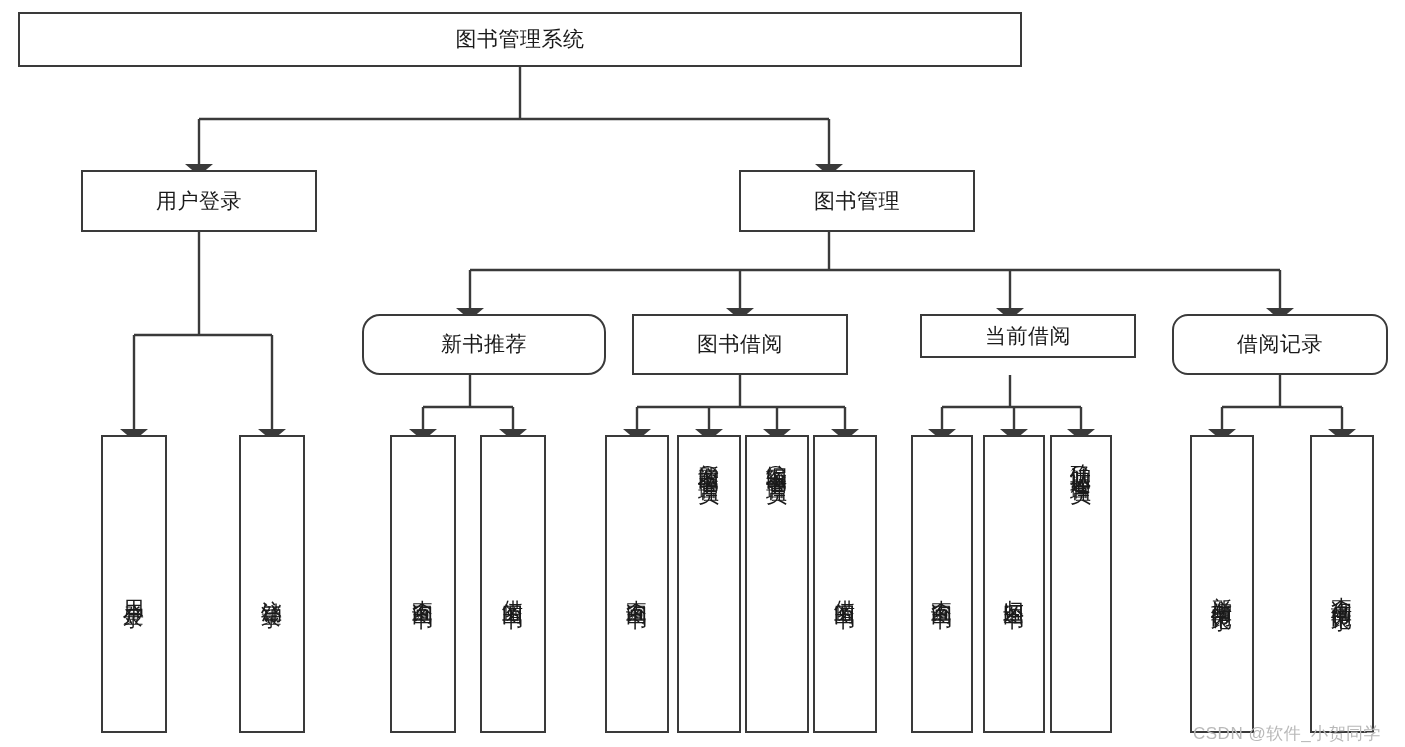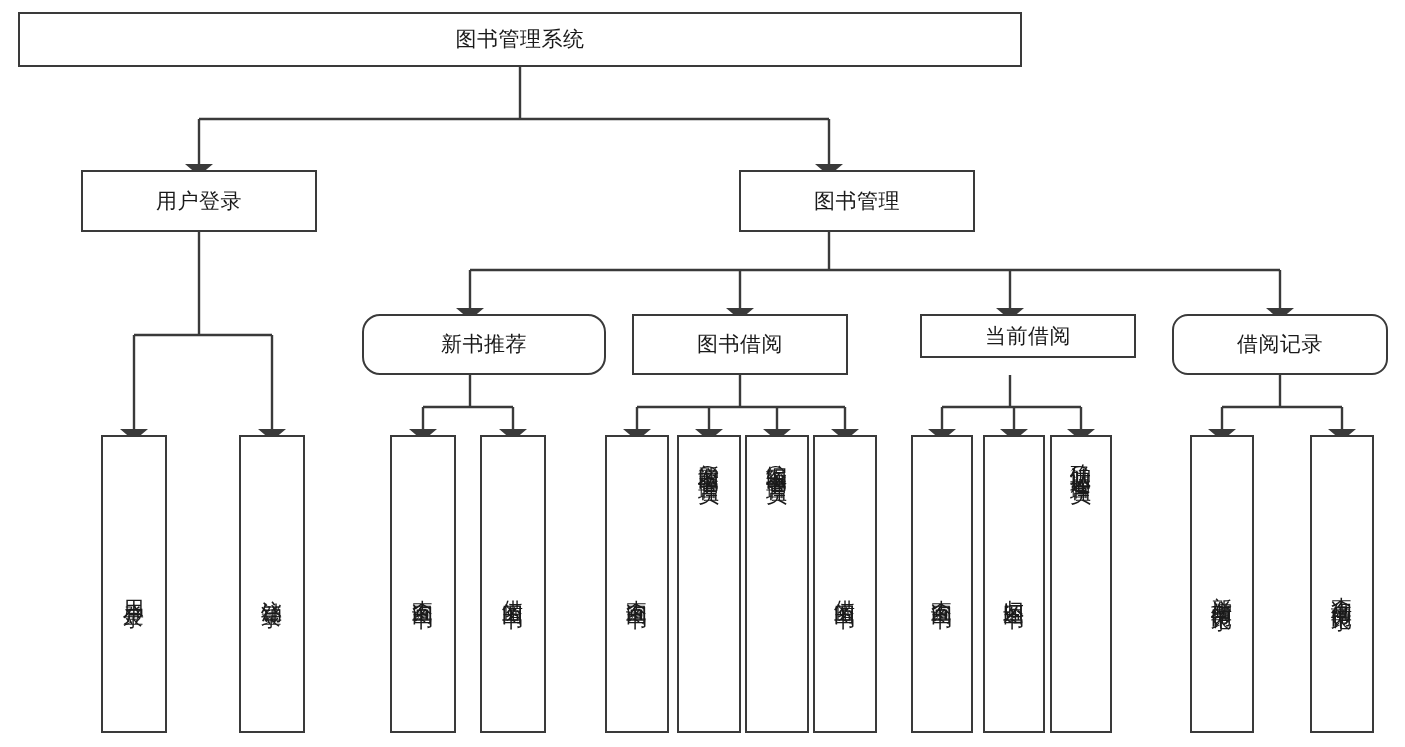--- a/index.html
+++ b/index.html
@@ -172,14 +172,15 @@
         <span class="node-label">确认归还（管理员）</span>
       </div>
       <div class="node vertical mid" style="left: 1190px; top: 435px; width: 64px; height: 298px;">
         <span class="node-label">新增借阅记录</span>
       </div>
       <div class="node vertical mid" style="left: 1310px; top: 435px; width: 64px; height: 298px;">
         <span class="node-label">查询借阅记录</span>
       </div>
     </div>
 
+  <div class="watermark" style="left: 1193px; top: 722px; color: rgb(185, 185, 185);">CSDN @软件_小贺同学</div>
 
 </div>
 
 </body></html>

